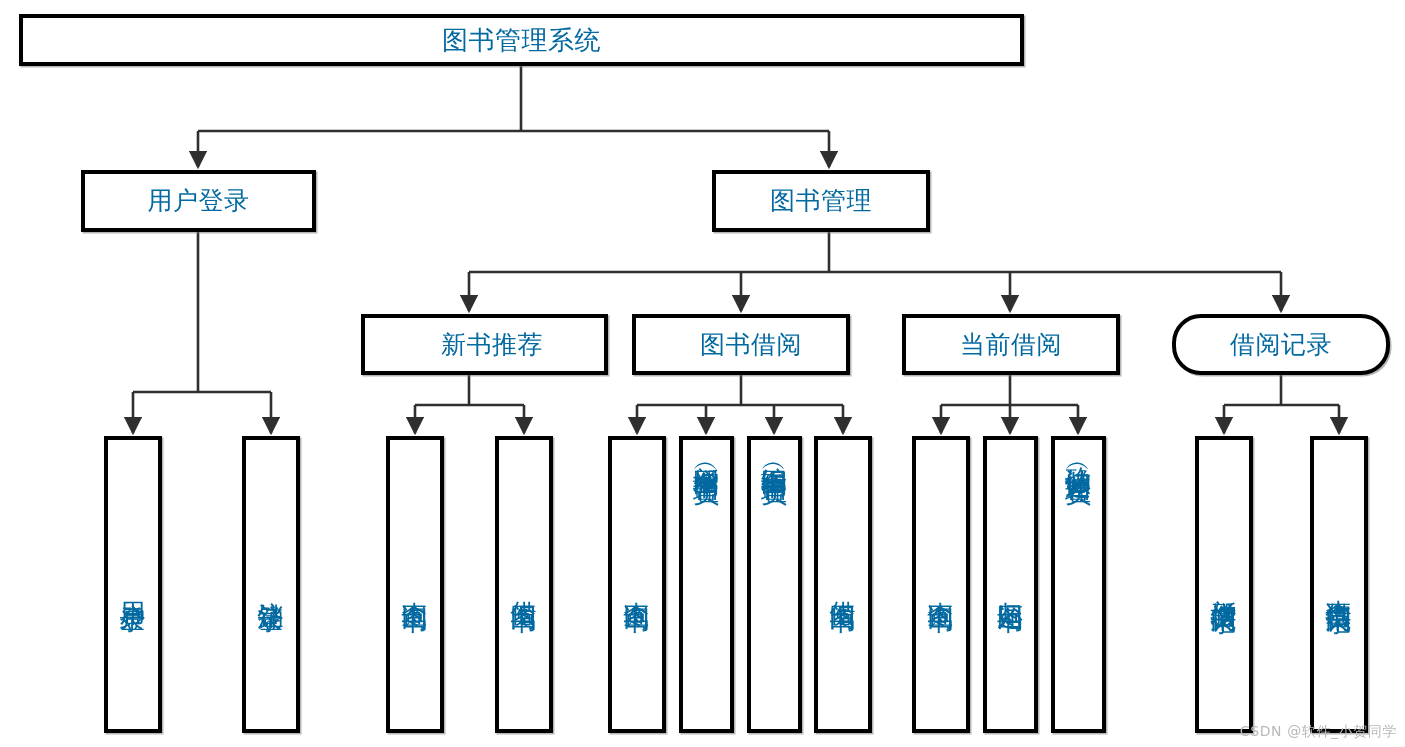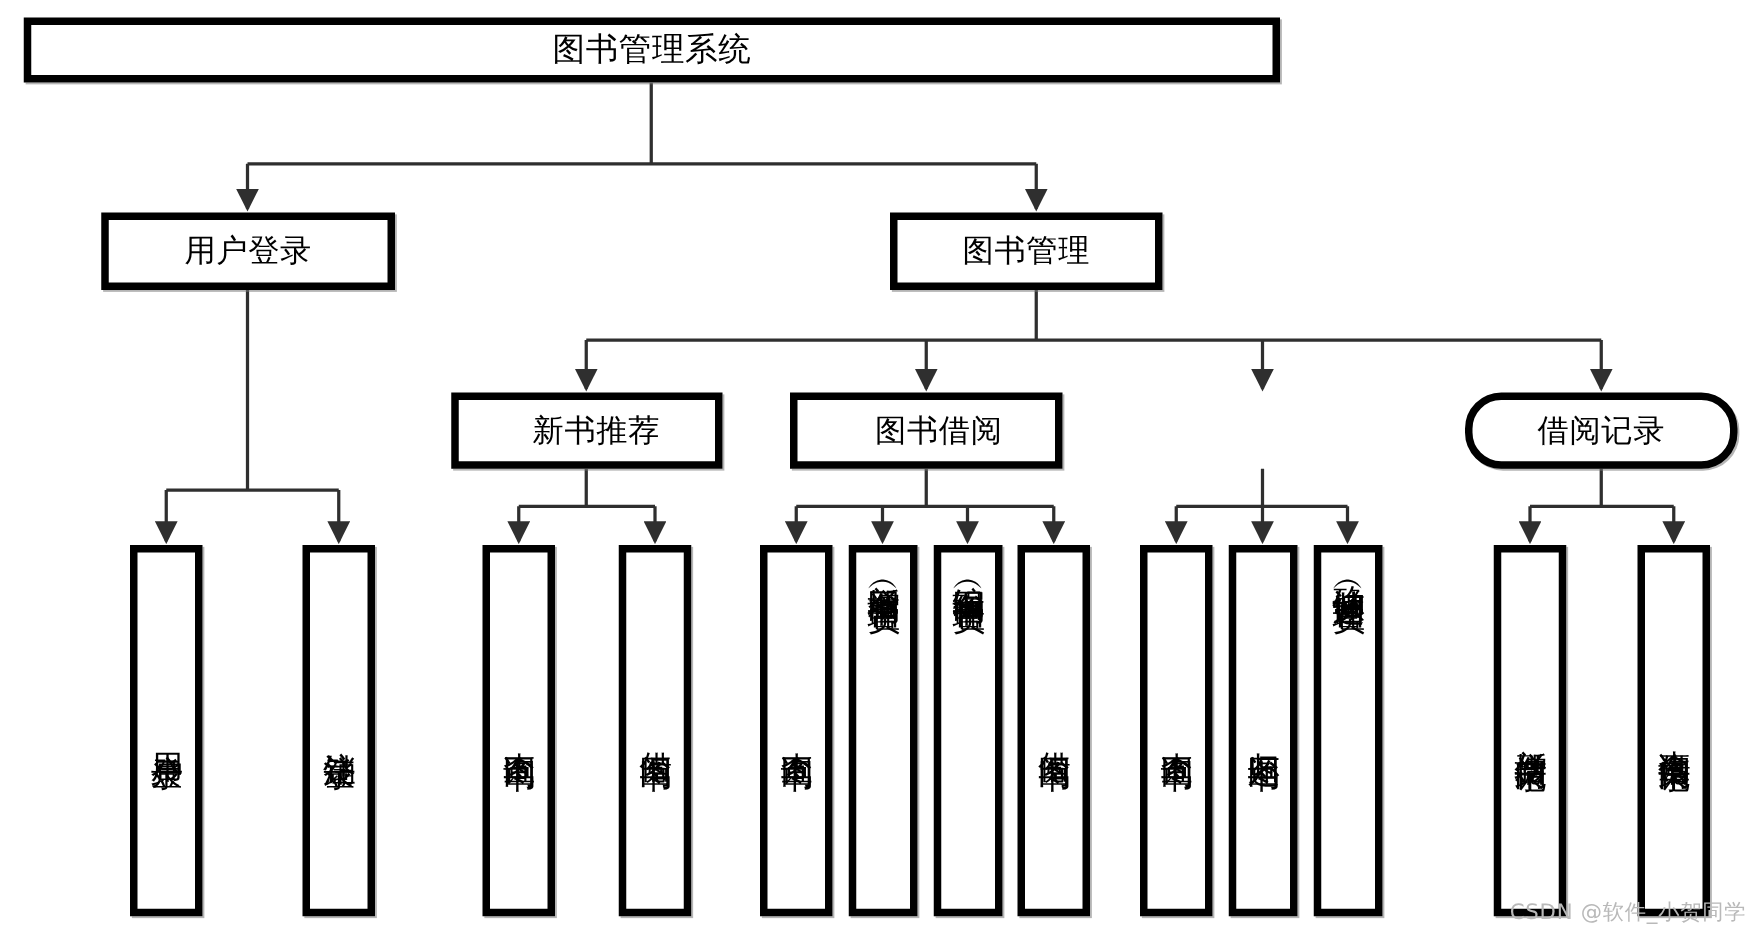--- a/index.html
+++ b/index.html
@@ -23,26 +23,26 @@
     left: 0;
     top: 0;
     width: 1405px;
     height: 747px;
     pointer-events: none;
   }
   .node {
     position: absolute;
     box-sizing: border-box;
     background: #ffffff;
-    border: 6px solid #000000;
+    border: 4px solid #000000;
     box-shadow: 1.5px 1.5px 0 rgba(120,120,120,0.55);
     display: flex;
     align-items: center;
     justify-content: center;
-    color: #000000;
+    color: #0369a1;
     z-index: 2;
   }
   .node-label {
     display: block;
     text-align: center;
     line-height: 1.02;
     letter-spacing: 0.5px;
     white-space: nowrap;
   }
   
@@ -69,21 +69,21 @@
     text-align: left;
   }
   .node.vert.short-label {
     align-items: center;
     padding-top: 0;
   }
   .watermark {
     position: absolute;
     right: 8px;
     bottom: 6px;
-    font-size: 17px;
+    font-size: 14px;
     color: #b9b9b9;
     letter-spacing: 0.6px;
     white-space: nowrap;
     z-index: 5;
     user-select: none;
   }
 </style>
 </head>
 <body>
 
@@ -144,28 +144,31 @@
   </div>
 
   <div class="node horiz" style="left:81px; top:170px; width:235px; height:62px;">
     <span class="node-label">用户登录</span>
   </div>
 
   <div class="node horiz" style="left:712px; top:170px; width:218px; height:62px;">
     <span class="node-label">图书管理</span>
   </div>
 
-  <div class="node horiz" style="left:361px; top:314px; width:217px; height:61px;padding-left:15px;">
+  <div class="node horiz" style="left:361px; top:314px; width:247px; height:61px;padding-left:15px;">
     <span class="node-label">新书推荐</span>
   </div>
 
   <div class="node horiz" style="left:632px; top:314px; width:218px; height:61px;padding-left:20px;">
     <span class="node-label">图书借阅</span>
   </div>
 
+  <div class="node horiz" style="left:902px; top:314px; width:218px; height:61px;">
+    <span class="node-label">当前借阅</span>
+  </div>
 
   <div class="node horiz" style="left:1172px; top:314px; width:218px; height:61px;border-radius:29px;">
     <span class="node-label">借阅记录</span>
   </div>
 
   <div class="node vert short-label" style="left:104px; top:436px; width:58px; height:297px;">
     <span class="node-label">用户登录</span>
   </div>
 
   <div class="node vert short-label" style="left:242px; top:436px; width:58px; height:297px;">

